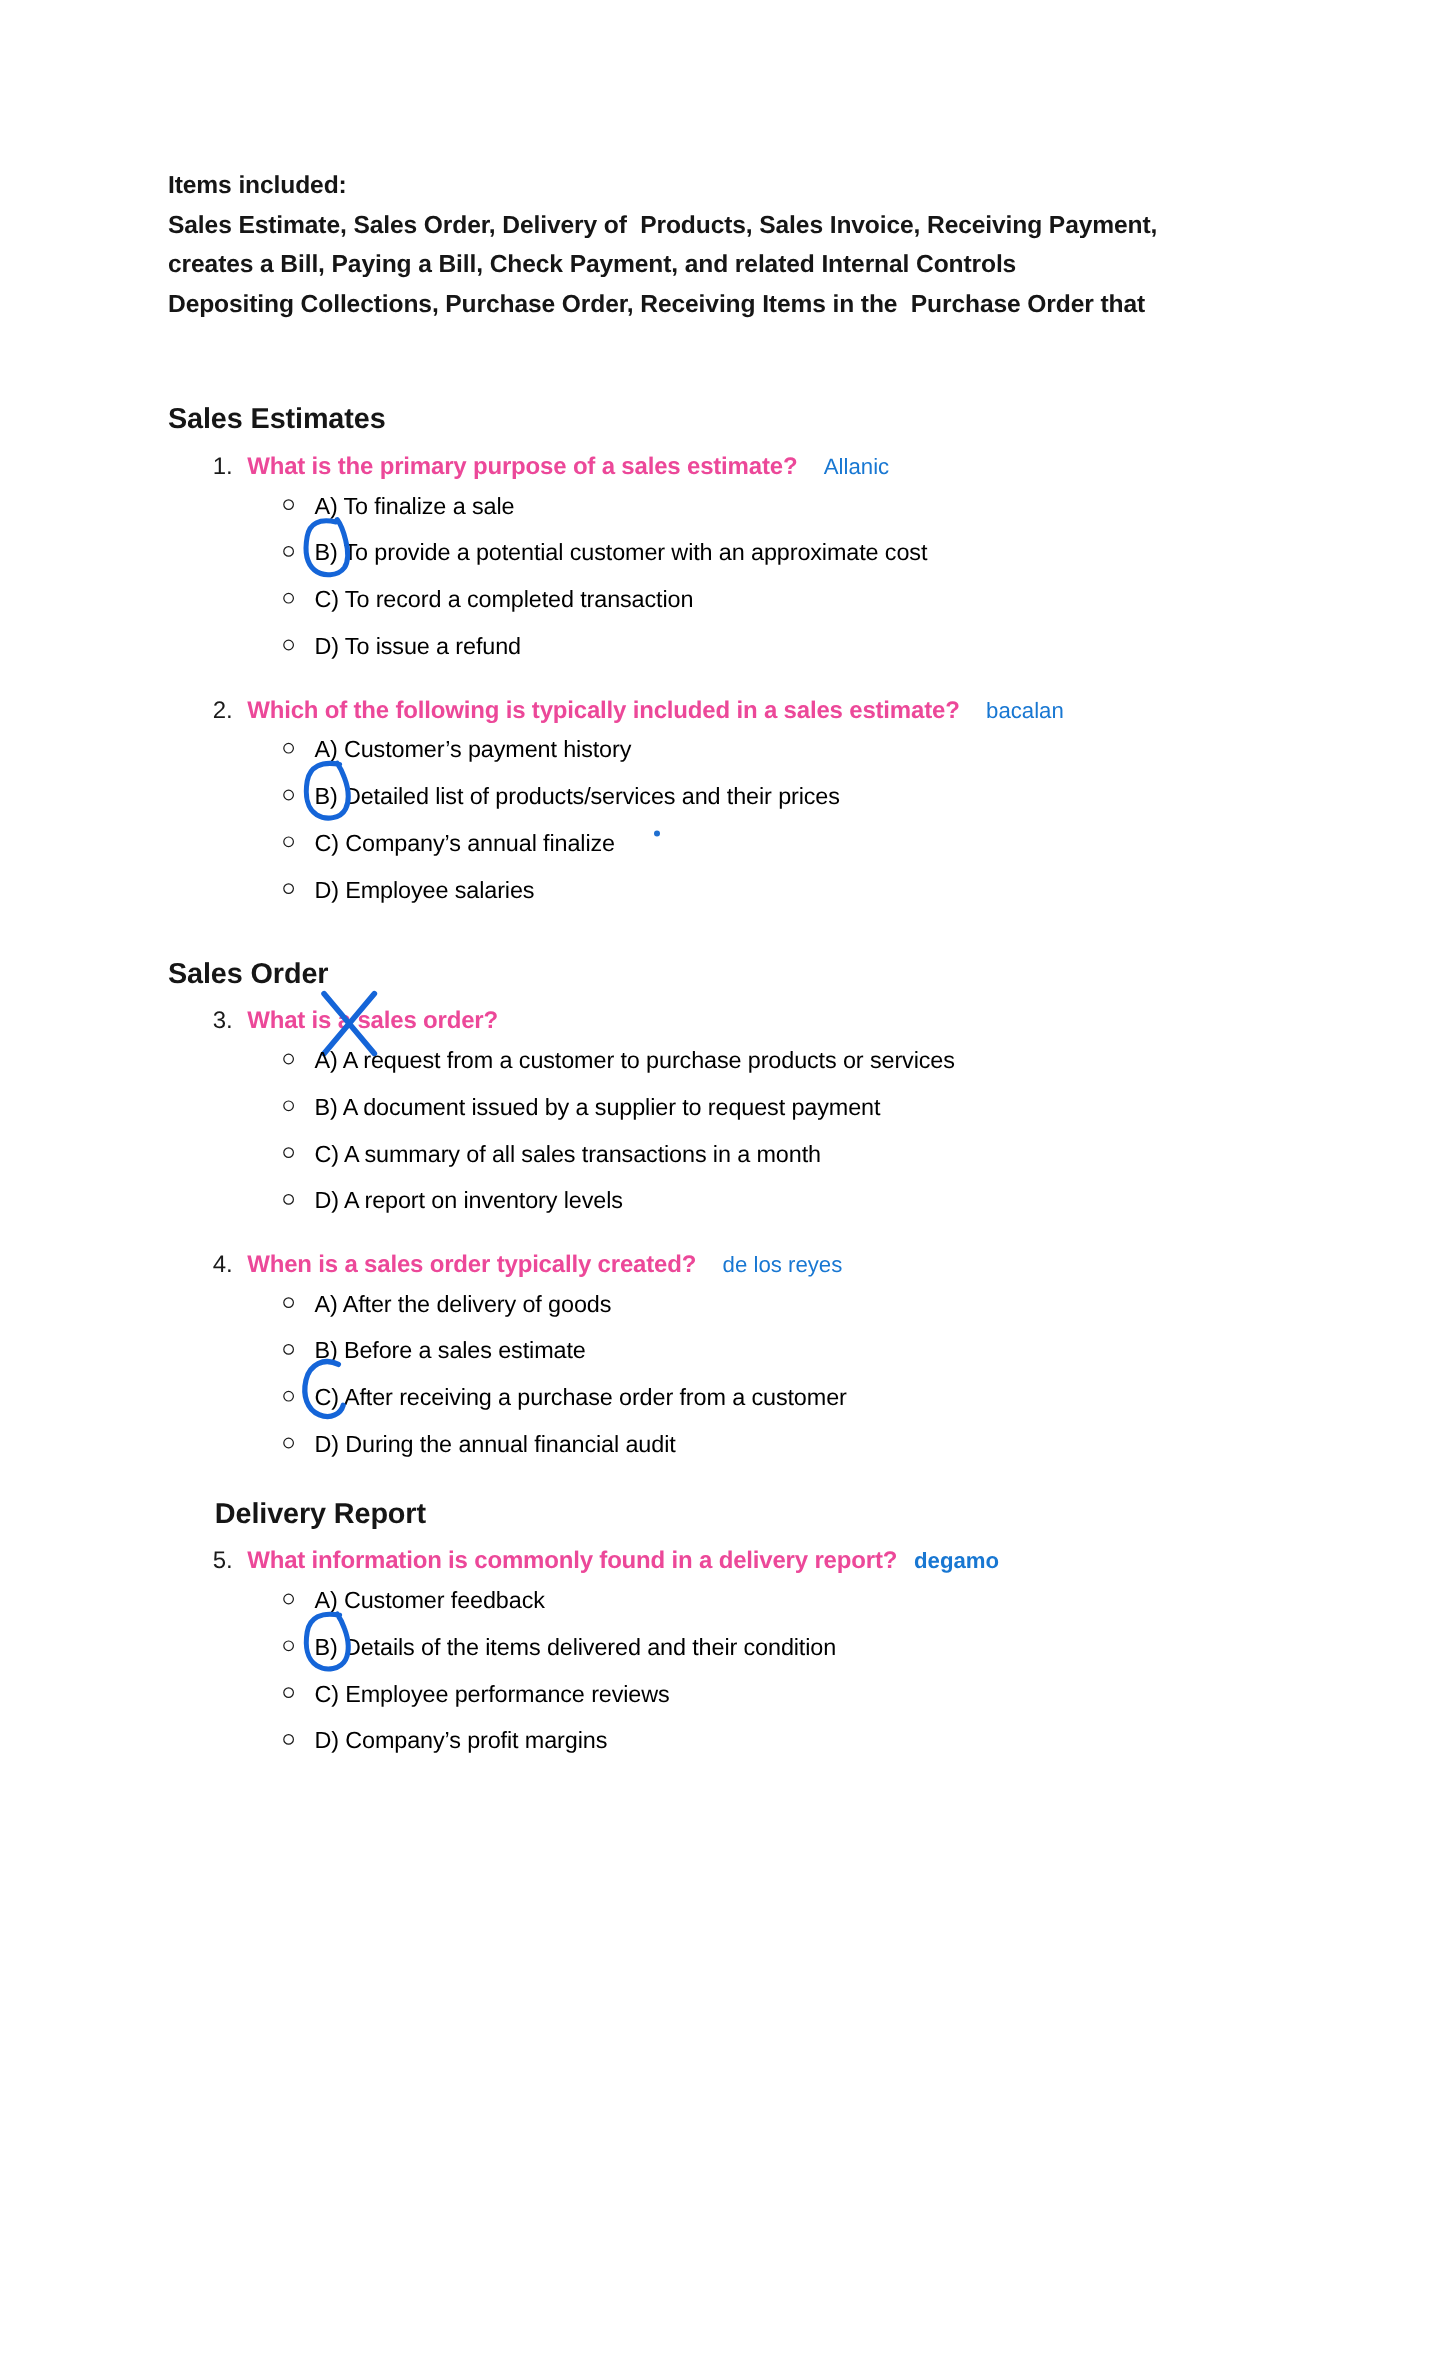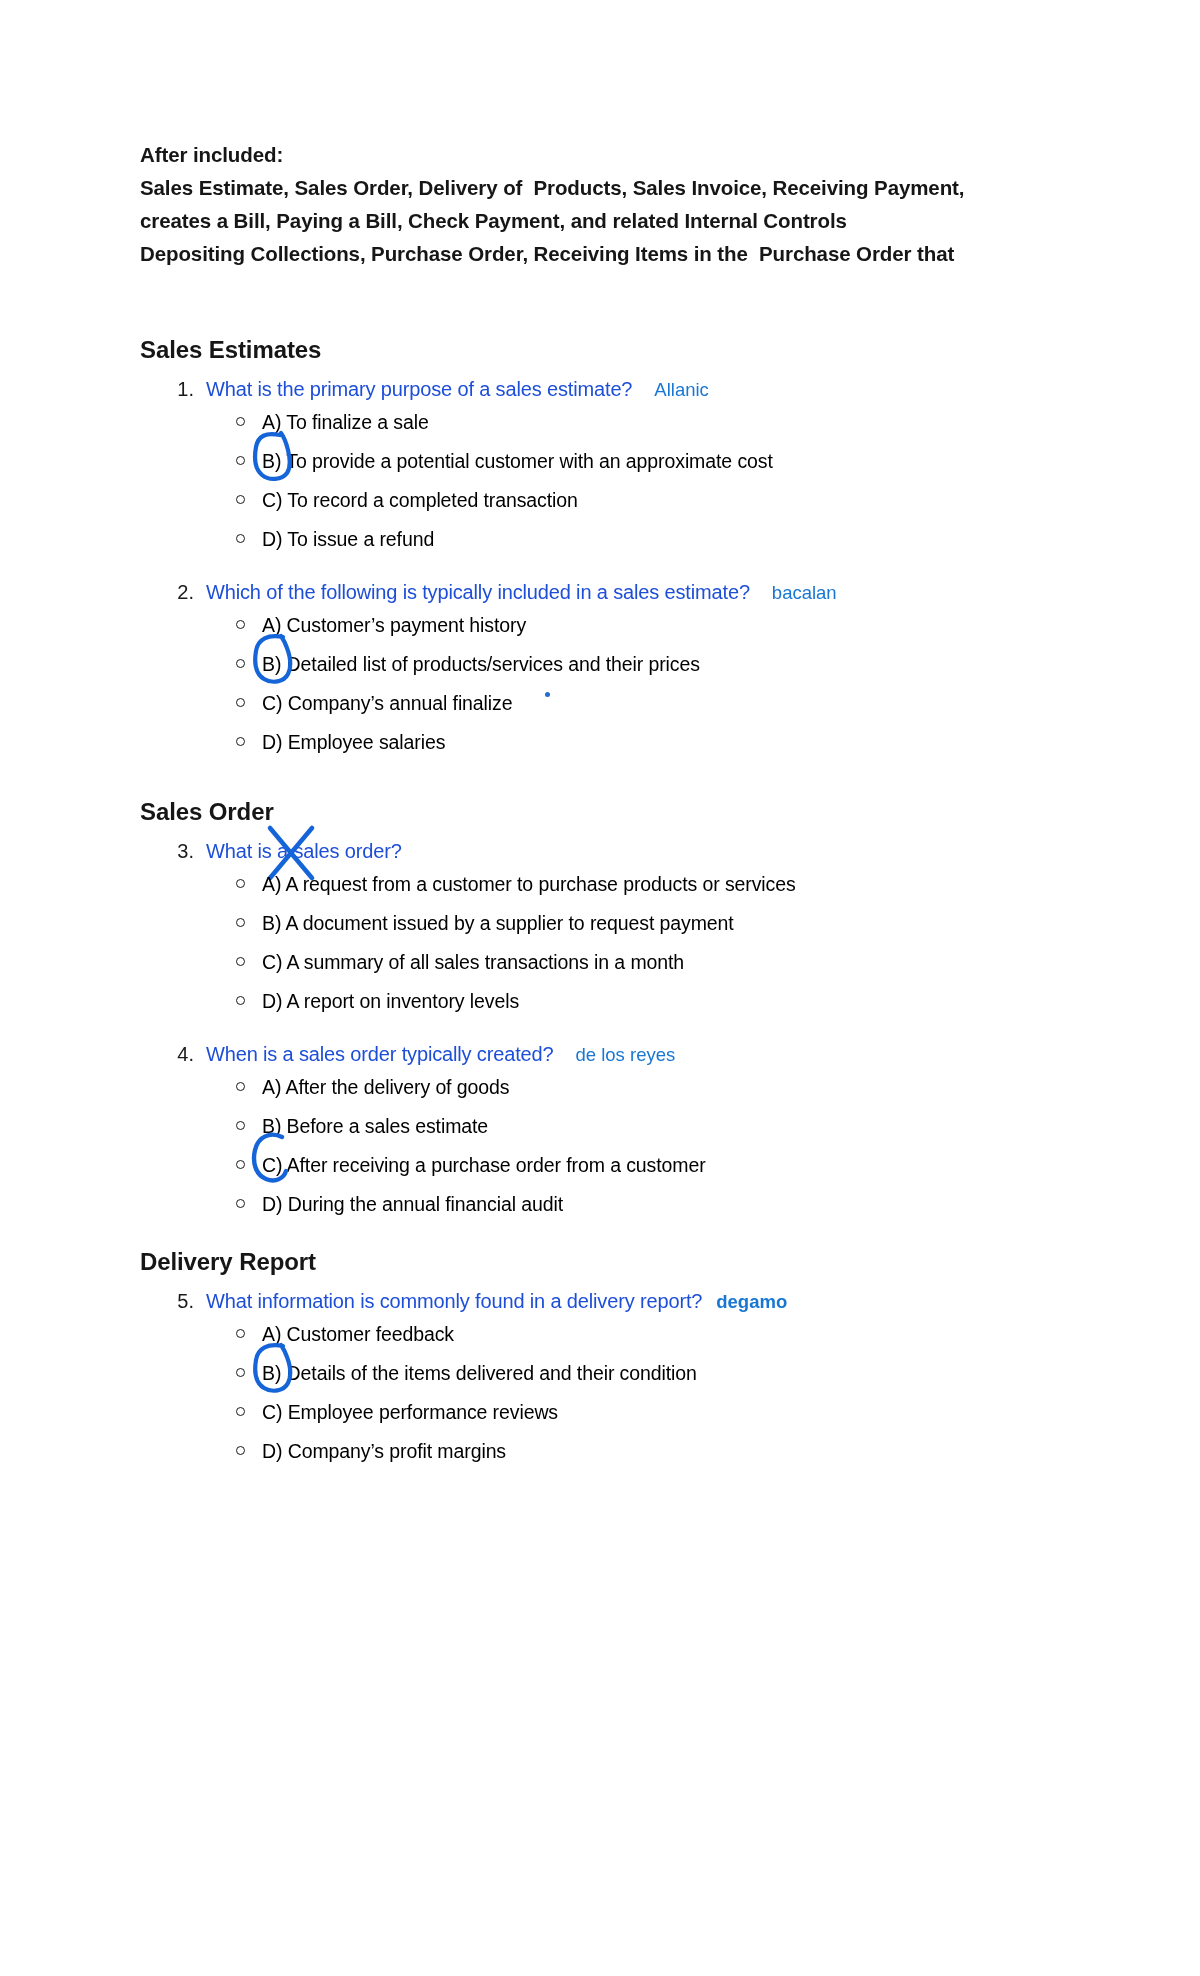--- a/index.html
+++ b/index.html
@@ -44,21 +44,21 @@
 
   
   .section-heading {
     font-weight: bold;
     font-size: 24px;
     letter-spacing: -0.1px;
     color: #161616;
   }
   .section-heading.first { margin-top: 66px; }
   .section-heading.sales-order { margin-top: 28px; }
-  .section-heading.delivery-report { margin-top: 16px; }
+  .section-heading.delivery-report { margin-top: 16px; margin-left: 39px; }
 
   
   .question-block { margin-top: 14px; }
 
   .question-row {
     display: flex;
     align-items: baseline;
     padding-left: 32px;
     position: relative;
   }
@@ -66,24 +66,24 @@
     font-size: 20px;
     font-weight: normal;
     color: #1a1a1a;
     width: 34px;
     flex: 0 0 34px;
     text-align: right;
     padding-right: 12px;
     box-sizing: border-box;
   }
   .q-text {
-    font-weight: normal;
+    font-weight: bold;
     font-size: 20px;
     letter-spacing: -0.15px;
-    color: #1d4ed8;
+    color: #ec4899;
     position: relative;
   }
   .q-annot {
     color: #1877d2;
     font-weight: normal;
     font-size: 18.5px;
     letter-spacing: 0;
     margin-left: 22px;
     white-space: nowrap;
   }
@@ -158,21 +158,21 @@
     background: #1f6fd0;
   }
 </style>
 </head>
 <body>
 
 <div class="page">
   <div class="content">
 
     <div class="topics-block">
-      <div class="topics-line">After included:</div>
+      <div class="topics-line">Items included:</div>
       <div class="topics-line">Sales Estimate, Sales Order, Delivery of  Products, Sales Invoice, Receiving Payment,</div>
       <div class="topics-line">creates a Bill, Paying a Bill, Check Payment, and related Internal Controls</div>
       <div class="topics-line">Depositing Collections, Purchase Order, Receiving Items in the  Purchase Order that</div>
     </div>
 
     <div class="section-heading first">Sales Estimates</div>
 
     <div class="question-block">
       <div class="question-row">
         <div class="q-num">1.</div>

